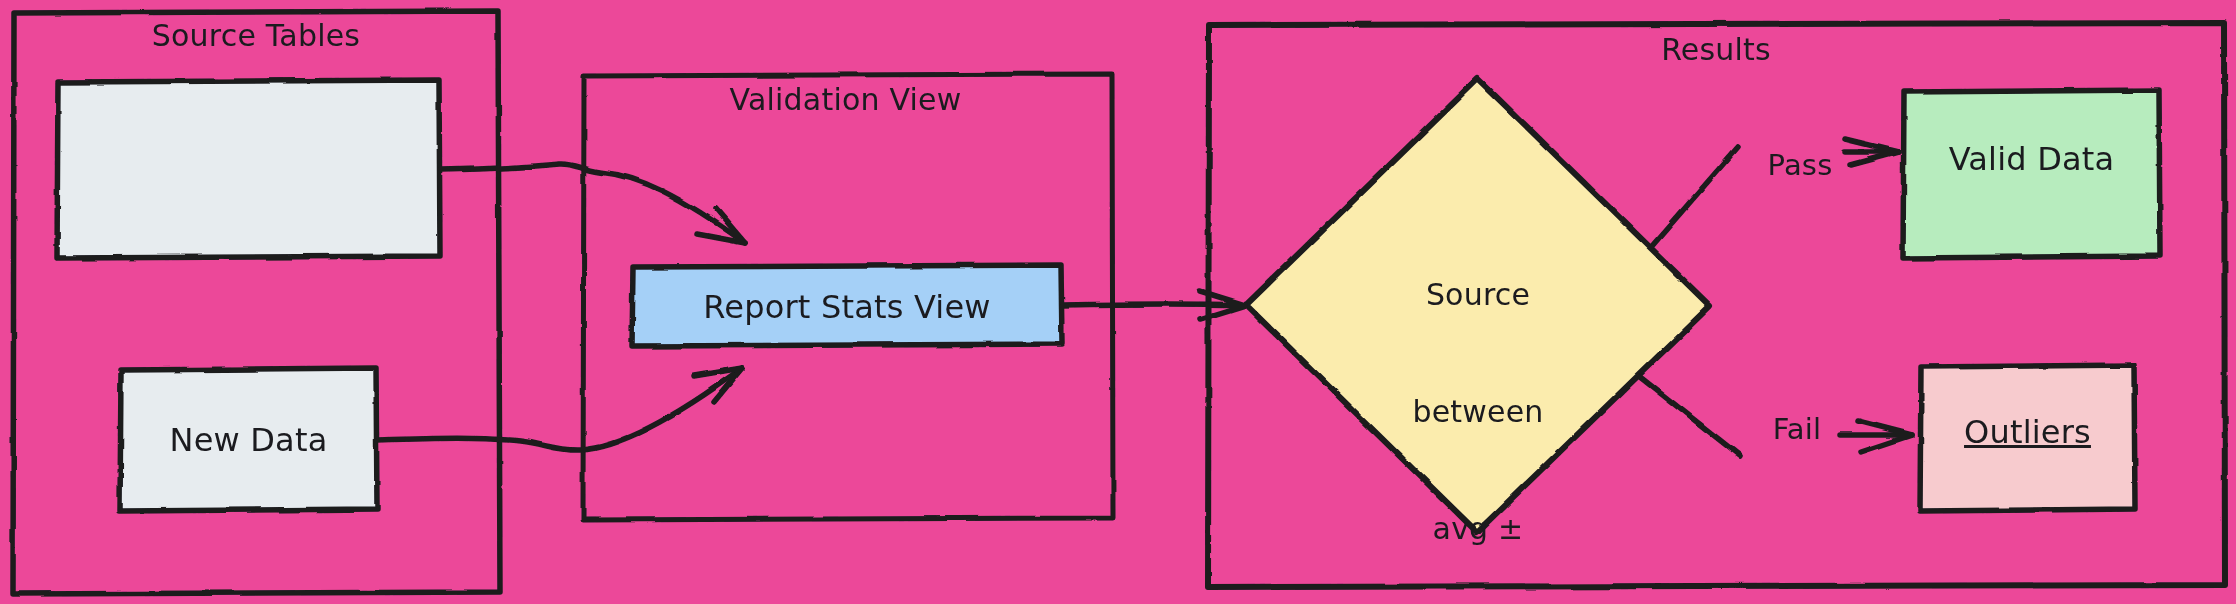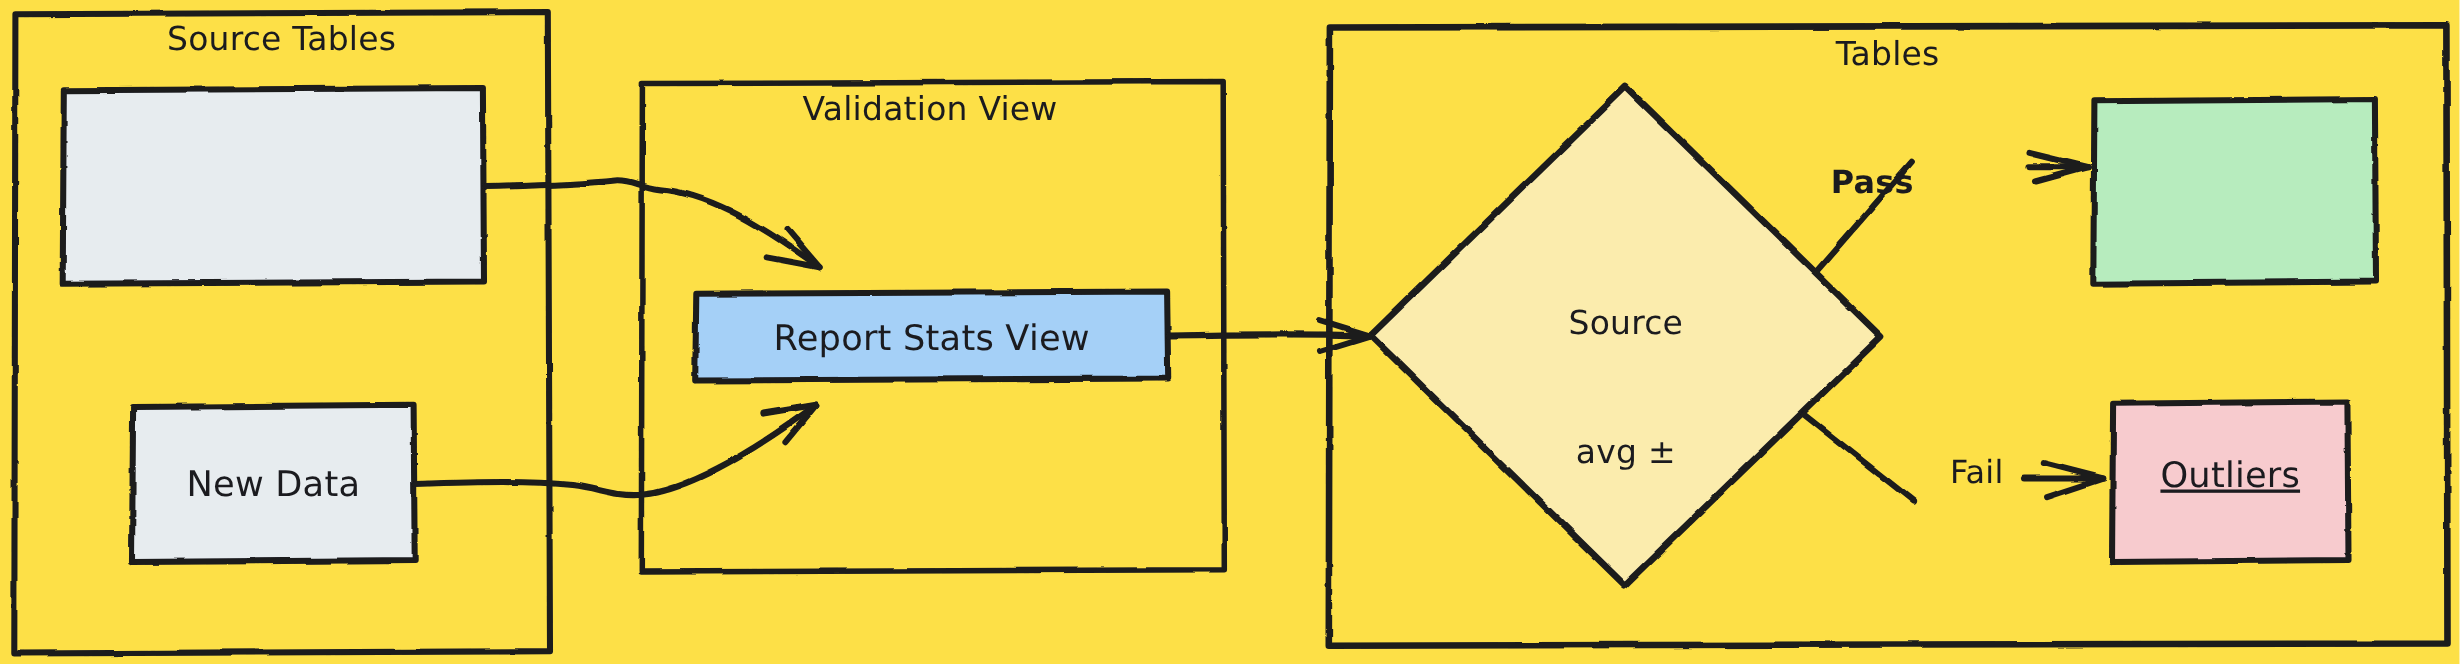--- a/index.html
+++ b/index.html
@@ -1,18 +1,18 @@
 <!DOCTYPE html>
 <html><head>
 <meta charset="utf-8">
 <style>
   html,body{margin:0;padding:0;background:#ffffff;}
   body{width:2236px;height:604px;overflow:hidden;
        font-family:"DejaVu Sans","Liberation Sans",sans-serif;}
-  #stage{position:relative;width:2236px;height:604px;background:#fde047;}
+  #stage{position:relative;width:2236px;height:604px;background:#ec4899;}
   svg#canvas{position:absolute;left:0;top:0;width:2236px;height:604px;}
 
   .lbl{position:absolute;white-space:pre;text-align:center;
        font-family:"DejaVu Sans","Liberation Sans",sans-serif;
        color:#1b1b1f;line-height:1.18;letter-spacing:.2px;
        -webkit-font-smoothing:antialiased;pointer-events:none;}
   .grp-title{font-size:30px;}
   .node-title{font-size:32px;}
   .edge-title{font-size:29px;}
   .diamond-title{font-size:30px;line-height:1.3;}
@@ -76,33 +76,35 @@
       <path d="M1640 377 L1740 456"></path>
       <path d="M1912 435 L1858 421 M1912 435 L1861 452"></path>
       <path d="M1840 435 L1912 435"></path>
     </g>
   </svg>
 
   <div class="lbl grp-title" style="left:12px;top:18px;width:488px;">Source Tables</div>
 
   <div class="lbl grp-title" style="left:580px;top:82px;width:531px;">Validation View</div>
 
-  <div class="lbl grp-title" style="left:1207px;top:32px;width:1018px;">Tables</div>
+  <div class="lbl grp-title" style="left:1207px;top:32px;width:1018px;">Results</div>
 
 
   <div class="lbl node-title" style="left:120px;top:422px;width:257px;">New Data</div>
 
   <div class="lbl node-title" style="left:632px;top:289px;width:430px;">Report Stats View</div>
 
+  <div class="lbl node-title" style="left:1903px;top:141px;width:257px;">Valid Data</div>
 
   <div class="lbl node-title" style="left:1920px;top:414px;width:215px;text-decoration:underline;">Outliers</div>
 
   <div class="lbl diamond-title" style="left:1342px;top:197px;width:272px;">
     <div>Source</div>
+    <div>between</div>
     <div>avg ±</div>
     
   </div>
 
-  <div class="lbl edge-title" style="left:1647px;top:148px;width:110px;font-weight:bold;">Pass</div>
+  <div class="lbl edge-title" style="left:1745px;top:148px;width:110px;">Pass</div>
 
   <div class="lbl edge-title" style="left:1752px;top:412px;width:90px;">Fail</div>
 
 </div>
 
 </body></html>

